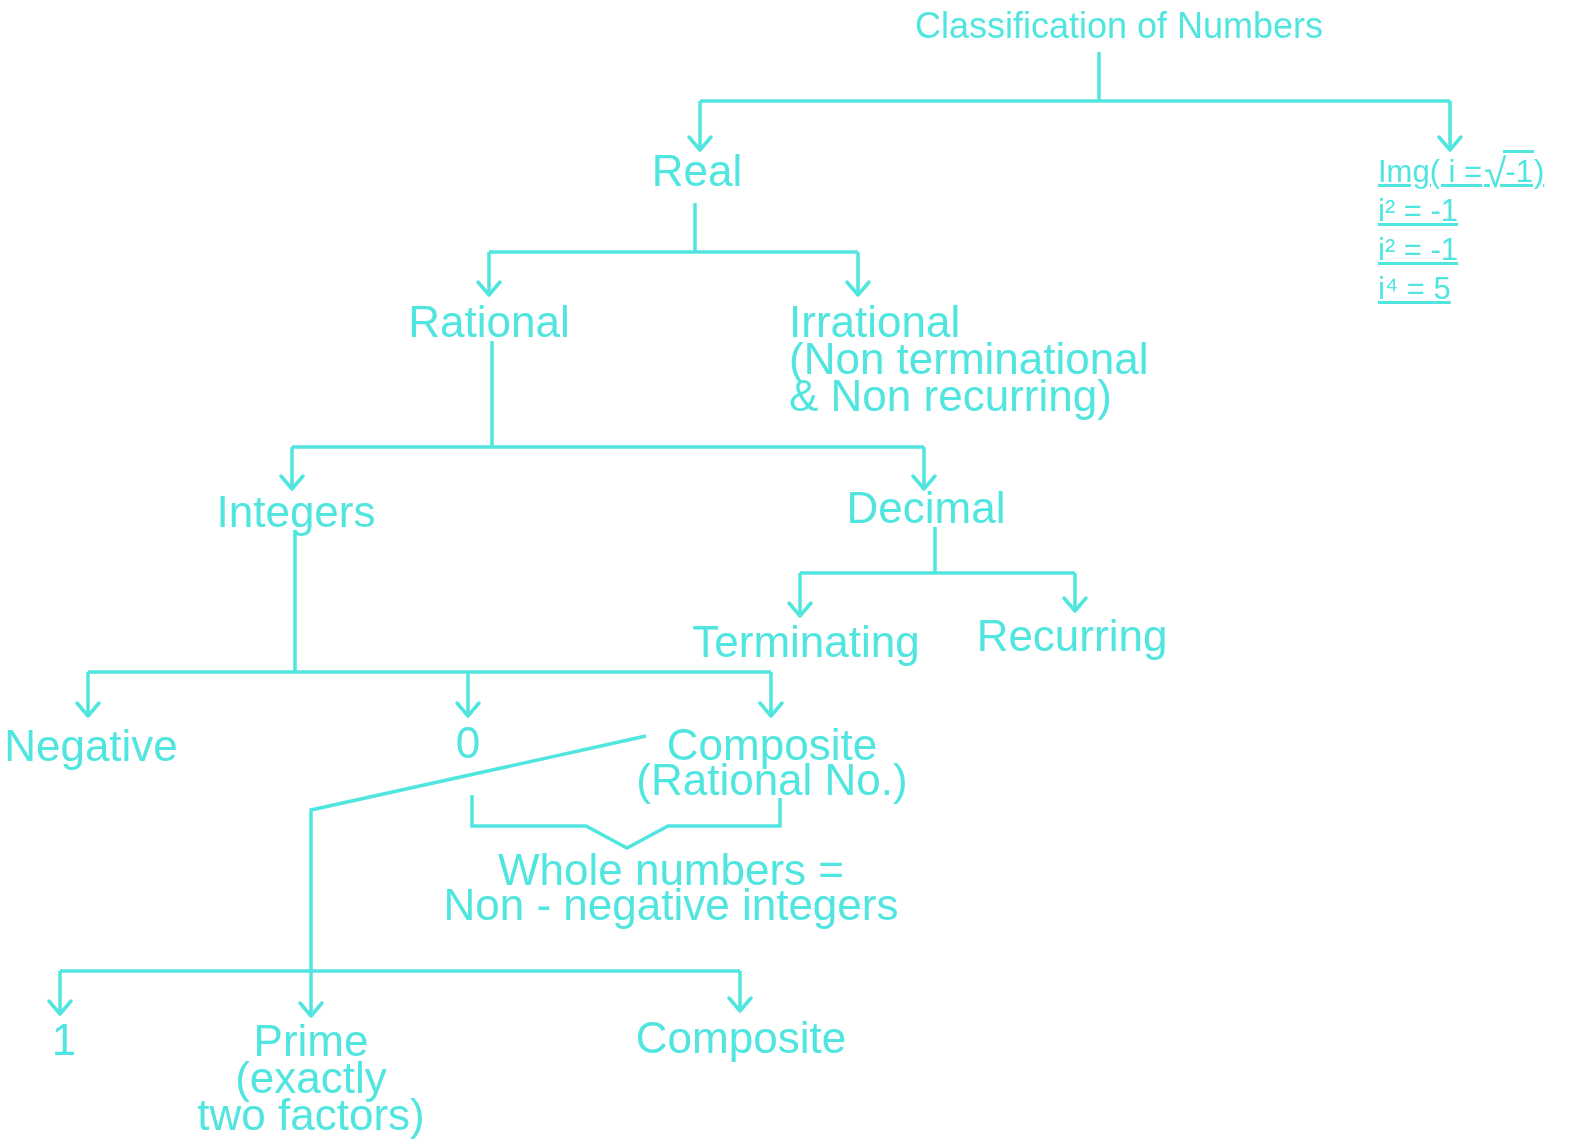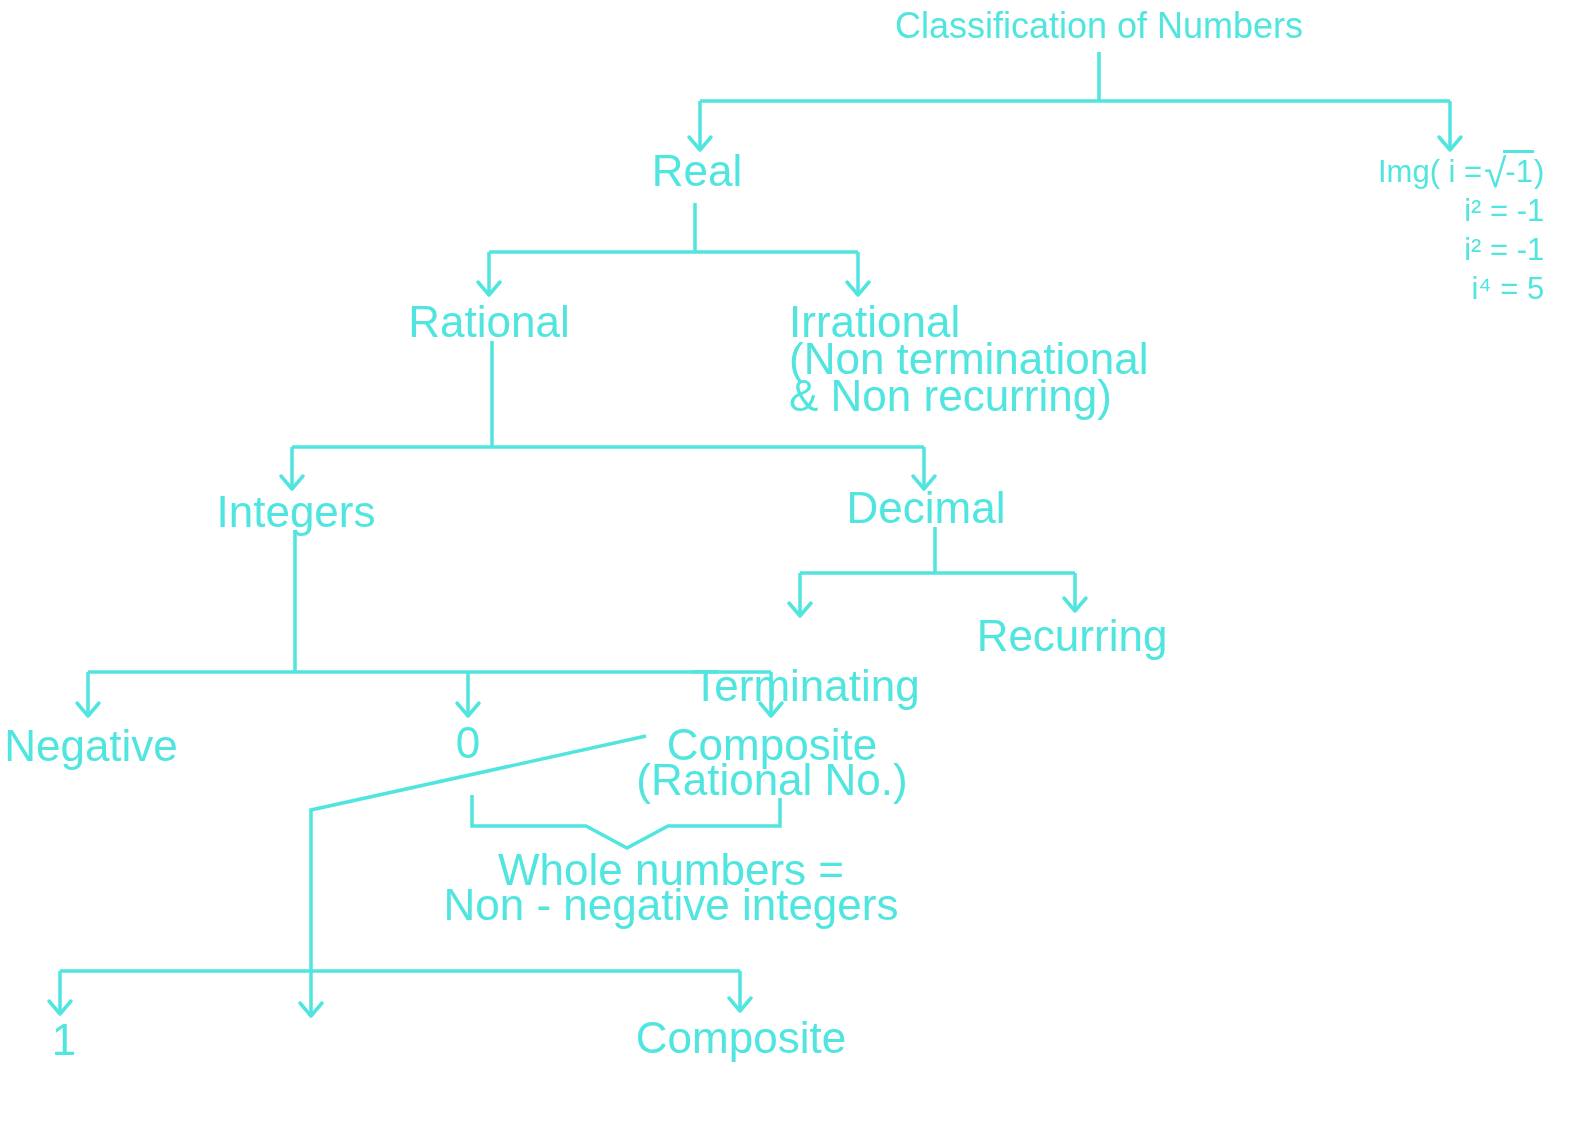--- a/index.html
+++ b/index.html
@@ -18,24 +18,24 @@
     stroke-linecap:butt;stroke-linejoin:miter;
   }
   svg.connectors path.ah{stroke-linecap:round;stroke-linejoin:round;}
   .label{
     position:absolute;
     font-size:44px;line-height:36px;
     white-space:nowrap;
     color:#50e5df;
   }
   .ctr{transform:translateX(-50%);text-align:center;}
-  .title{font-size:36px;}
+  .title{font-size:36px;margin-left:20px;}
   .multi2{line-height:35px;}
   .multi3{line-height:37px;}
-  .img-block{font-size:31px;line-height:39px;text-align:right;}
+  .img-block{font-size:31px;line-height:39px;text-align:left;text-decoration:underline;}
   .rad{font-size:1.3em;line-height:0;vertical-align:-0.12em;margin-left:2px;margin-right:-3px;}
   .radicand{border-top:3px solid #50e5df;padding:1px 1px 0 2px;}
 </style>
 </head>
 <body>
 
 <div id="stage">
 
   <svg class="connectors" width="1576" height="1144" viewBox="0 0 1576 1144">
 
@@ -97,40 +97,45 @@
   <div class="label multi3" style="left:789px;top:303px;">
     <div>Irrational</div>
     <div>(Non terminational</div>
     <div>&amp; Non recurring)</div>
   </div>
 
   <div class="label ctr" style="left:296px;top:494px;">Integers</div>
 
   <div class="label ctr" style="left:926px;top:490px;">Decimal</div>
 
-  <div class="label ctr" style="left:806px;top:624px;margin-top:44px;">Terminating</div>
+  <div class="label ctr" style="left:806px;top:624px;">Terminating</div>
 
   <div class="label ctr" style="left:1072px;top:618px;">Recurring</div>
 
   <div class="label ctr" style="left:91px;top:728px;">Negative</div>
 
   <div class="label ctr" style="left:468px;top:725px;">0</div>
 
   <div class="label ctr multi2" style="left:772px;top:727px;">
     <div>Composite</div>
     <div>(Rational No.)</div>
   </div>
 
   <div class="label ctr multi2" style="left:664px;top:852px;margin-left:7px;">
     <div>Whole numbers =</div>
     <div>Non - negative integers</div>
   </div>
 
   <div class="label ctr" style="left:64px;top:1022px;">1</div>
 
+  <div class="label ctr multi3" style="left:311px;top:1022px;">
+    <div>Prime</div>
+    <div>(exactly</div>
+    <div>two factors)</div>
+  </div>
 
   <div class="label ctr" style="left:741px;top:1020px;">Composite</div>
 
   <div class="label img-block" style="left:1378px;top:152px;">
     <div>
       <span>Img( i =</span><span class="rad">√</span><span class="radicand">-1</span><span>)</span>
     </div>
     <div>i² = -1</div>
     <div>i² = -1</div>
     <div>i⁴ = 5</div>

